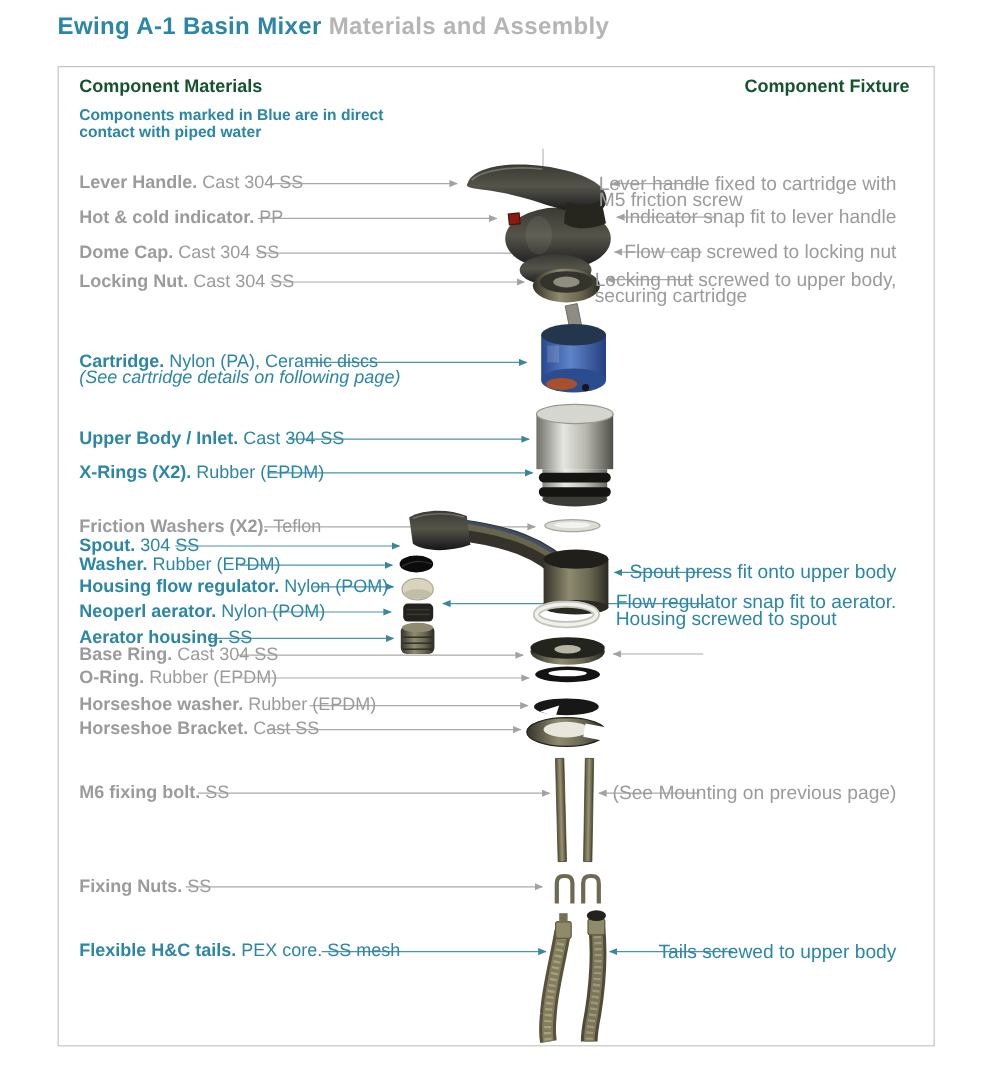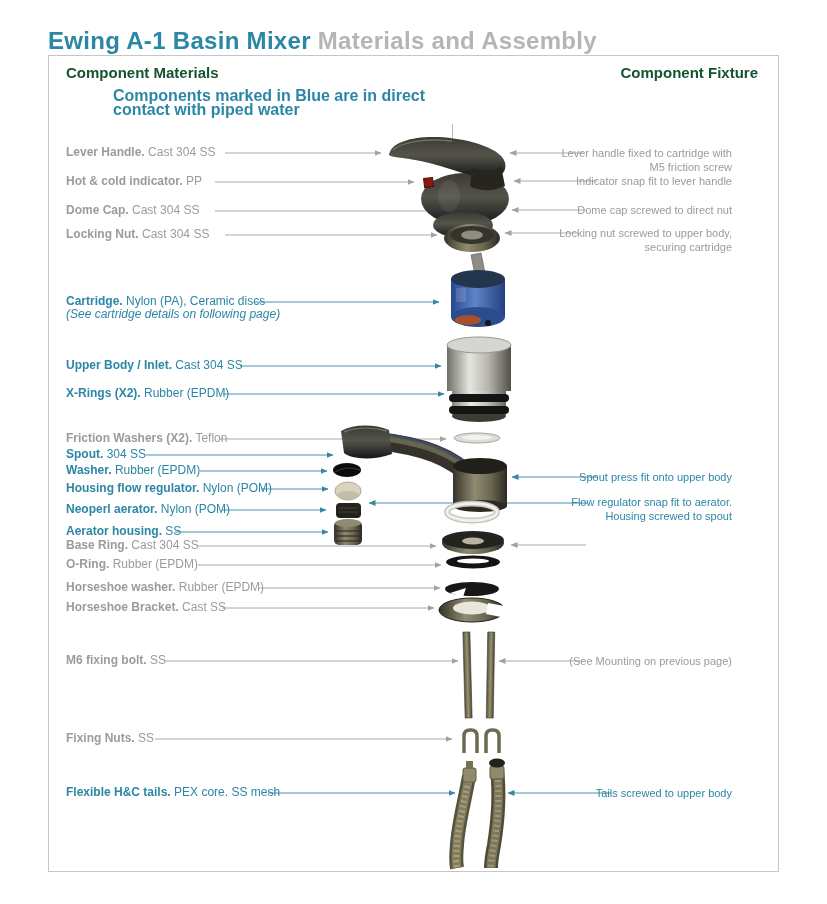--- a/index.html
+++ b/index.html
@@ -1,29 +1,29 @@
 <!DOCTYPE html>
 <html><head>
 <meta charset="utf-8">
 <style>
   html,body{margin:0;padding:0;background:#ffffff;}
   .stage{position:relative;width:827px;height:904px;background:#fff;overflow:hidden;
          font-family:"Liberation Sans", sans-serif;}
-  .page-title{position:absolute;left:48px;top:11px;font-size:24px;font-weight:bold;letter-spacing:.3px;white-space:nowrap;margin-top:16px;}
+  .page-title{position:absolute;left:48px;top:11px;font-size:20px;font-weight:bold;letter-spacing:.3px;white-space:nowrap;}
   .page-title .brand{color:#2c86a6;}
   .page-title .sub{color:#b5b5b5;}
   .panel{position:absolute;left:48px;top:55px;width:729px;height:815px;border:1px solid #c6c6c6;background:#fff;}
   .col-header{position:absolute;top:64px;font-size:15px;font-weight:bold;color:#14532d;white-space:nowrap;}
   .col-header.left{left:66px;}
   .col-header.right{right:69px;}
-  .blue-note{position:absolute;left:66px;top:89px;font-size:16px;font-weight:bold;color:#2c86a6;line-height:13.5px;margin-left:47px;}
-  .mlabel{position:absolute;left:66px;font-size:12px;line-height:13px;white-space:nowrap;z-index:3;}
+  .blue-note{position:absolute;left:66px;top:89px;font-size:13px;font-weight:bold;color:#2c86a6;line-height:13.5px;}
+  .mlabel{position:absolute;left:66px;font-size:15px;line-height:13px;white-space:nowrap;z-index:3;}
   .mlabel b{font-weight:bold;}
   .mlabel .mnote{display:block;font-weight:normal;font-style:italic;}
-  .flabel{position:absolute;right:95px;text-align:right;font-size:11px;line-height:13.5px;white-space:nowrap;z-index:3;}
+  .flabel{position:absolute;right:80px;font-size:16px;line-height:13.5px;white-space:nowrap;z-index:3;}
   .gray{color:#9b9b9b;}
   .teal{color:#2c86a6;}
   .italic{}
   svg.diagram{position:absolute;left:0;top:0;z-index:2;}
   .lg{stroke:#aaaaaa;stroke-width:1;}
   .lt{stroke:#4a93ad;stroke-width:1;}
 </style>
 </head>
 <body>
 
@@ -272,20 +272,20 @@
   <div class="mlabel gray" style="top:539px"><b>Base Ring.</b> <span>Cast 304 SS</span></div>
   <div class="mlabel gray" style="top:558px"><b>O-Ring.</b> <span>Rubber (EPDM)</span></div>
   <div class="mlabel gray" style="top:581px"><b>Horseshoe washer.</b> <span>Rubber (EPDM)</span></div>
   <div class="mlabel gray" style="top:601px"><b>Horseshoe Bracket.</b> <span>Cast SS</span></div>
   <div class="mlabel gray" style="top:654px"><b>M6 fixing bolt.</b> <span>SS</span></div>
   <div class="mlabel gray" style="top:732px"><b>Fixing Nuts.</b> <span>SS</span></div>
   <div class="mlabel teal" style="top:786px"><b>Flexible H&amp;C tails.</b> <span>PEX core. SS mesh</span></div>
 
   <div class="flabel gray" style="top:147px"><span>Lever handle fixed to cartridge with</span><br><span>M5 friction screw</span></div>
   <div class="flabel gray" style="top:175px"><span>Indicator snap fit to lever handle</span></div>
-  <div class="flabel gray" style="top:204px"><span>Dome cap screwed to direct nut</span></div>
+  <div class="flabel gray" style="top:204px"><span>Flow cap screwed to locking nut</span></div>
   <div class="flabel gray" style="top:227px"><span>Locking nut screwed to upper body,</span><br><span>securing cartridge</span></div>
   <div class="flabel teal" style="top:471px"><span>Spout press fit onto upper body</span></div>
   <div class="flabel teal" style="top:496px"><span>Flow regulator snap fit to aerator.</span><br><span>Housing screwed to spout</span></div>
   <div class="flabel gray italic" style="top:655px"><span>(See Mounting on previous page)</span></div>
   <div class="flabel teal" style="top:787px"><span>Tails screwed to upper body</span></div>
 
 </div>
 
 </body></html>

